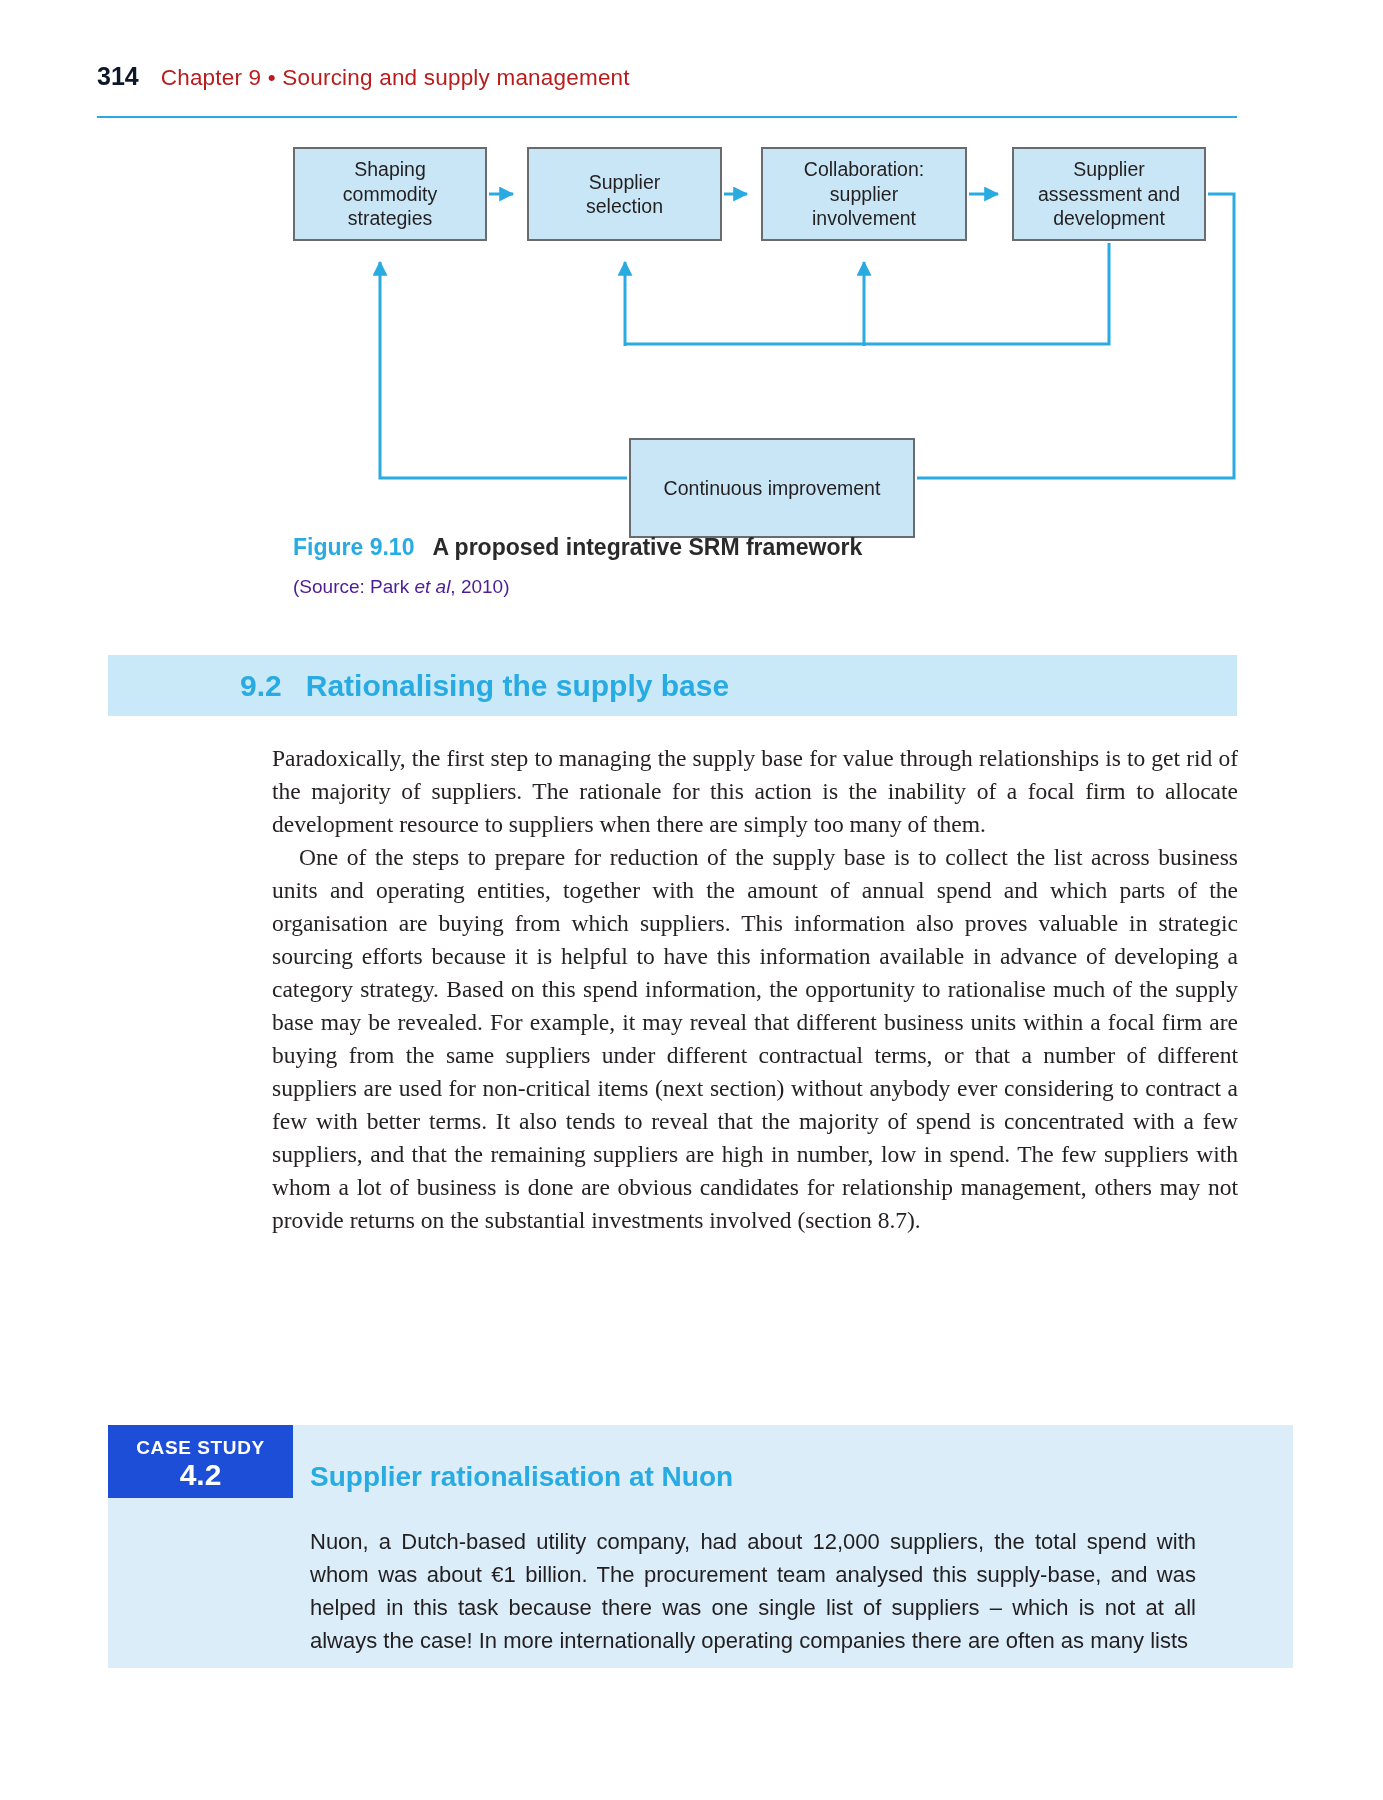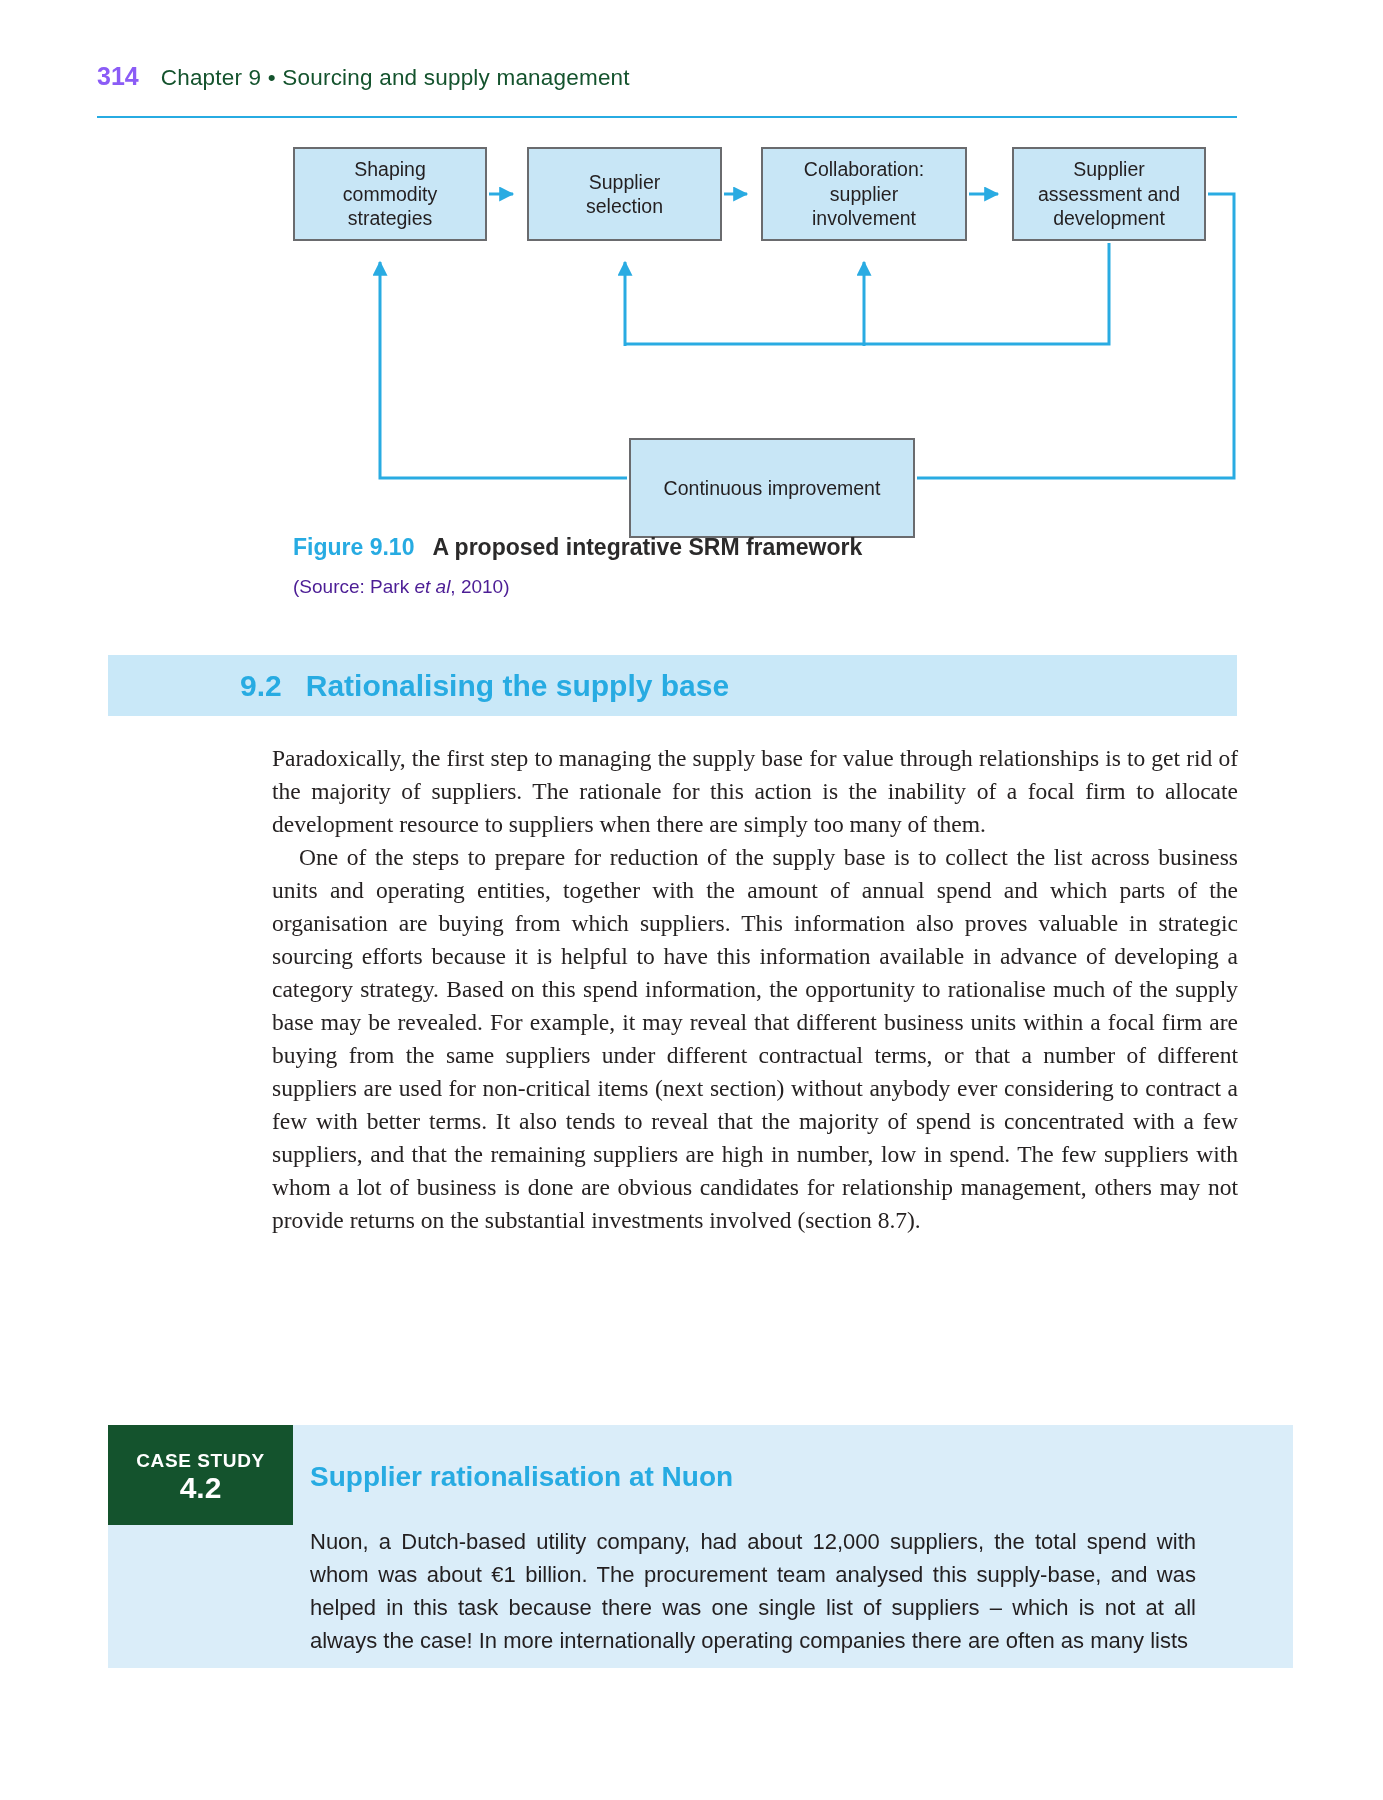--- a/index.html
+++ b/index.html
@@ -8,22 +8,22 @@
     width:1383px; height:1800px;
     position:relative;
     font-family:"Liberation Sans", sans-serif;
     color:#231f20;
     overflow:hidden;
   }
   .abs { position:absolute; }
 
   
   .running-head { left:97px; top:62px; display:flex; align-items:baseline; gap:22px; }
-  .page-num { color:#8b5cf6; font-size:25px; font-weight:bold; }
-  .chapter-title { color:#14532d; font-size:22.5px; letter-spacing:0.2px; }
+  .page-num { color:#0f172a; font-size:25px; font-weight:bold; }
+  .chapter-title { color:#b91c1c; font-size:22.5px; letter-spacing:0.2px; }
   .head-rule { left:97px; top:116px; width:1140px; height:2px; background:#27abe2; }
 
   
   .diagram { left:0; top:0; width:1286px; height:560px; }
   .flow-box {
     position:absolute;
     background:#c8e6f6;
     border:2px solid #6a6b6e;
     display:flex; align-items:center; justify-content:center;
     text-align:center;
@@ -57,22 +57,22 @@
     font-family:"Liberation Serif", serif;
     font-size:23.5px; line-height:33px;
     color:#262222;
     text-align:justify;
   }
   .bodycopy p + p { text-indent:27px; }
 
   
   .case-box { left:108px; top:1425px; width:1185px; height:243px; background:#daedf9; }
   .case-tab {
-    position:absolute; left:0; top:0; width:185px; height:100px;
-    background:#14532d; color:#ffffff;
+    position:absolute; left:0; top:0; width:185px; height:73px;
+    background:#1d4ed8; color:#ffffff;
     display:flex; flex-direction:column; align-items:center; justify-content:center;
     padding-top:4px;
   }
   .case-tag { font-size:19px; font-weight:bold; letter-spacing:0.6px; }
   .case-num { font-size:30px; font-weight:bold; line-height:1.05; }
   .case-title {
     position:absolute; left:202px; top:36px;
     color:#27abe2; font-size:28px; font-weight:bold;
   }
   .case-body {

